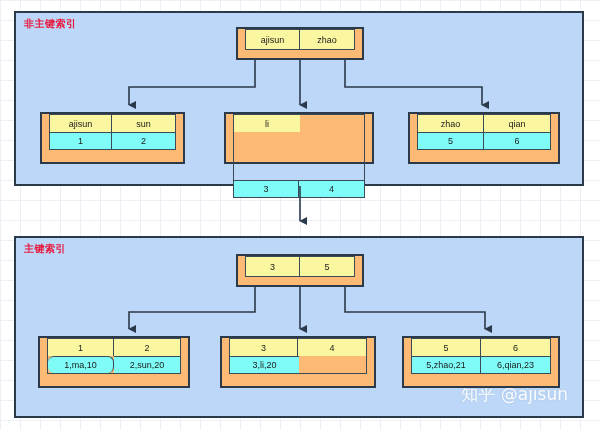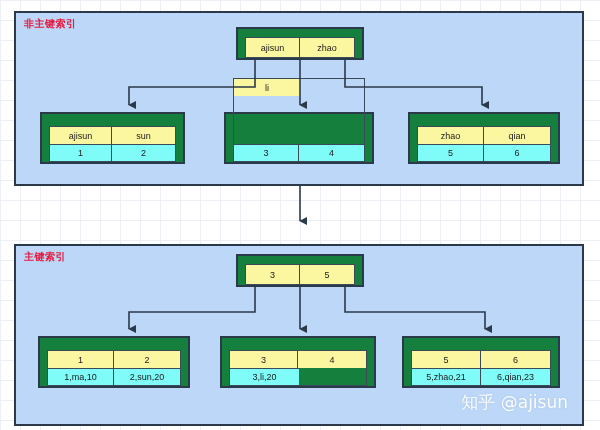--- a/index.html
+++ b/index.html
@@ -29,25 +29,25 @@
     font-size:10px;
     font-family:"DejaVu Sans","Liberation Sans",sans-serif;
     font-weight:bold;
     letter-spacing:0.5px;
     white-space:nowrap;
   }
 
   
   .node{
     position:absolute;
-    background:#15803d;
+    background:#fdba74;
     border:2px solid #2b3a4a;
     box-sizing:border-box;
     display:flex;
-    align-items:flex-end;
+    align-items:flex-start;
     justify-content:center;
   }
   .celltable{
     display:flex;
     flex-direction:column;
     border:1px solid #3b4a57;
     box-sizing:border-box;
   }
   .cellrow{display:flex;}
   .cell{
@@ -127,42 +127,42 @@
         <div class="cell" style="width:67px;">zhao</div>
         <div class="cell" style="width:67px;">qian</div>
       </div>
       <div class="cellrow valrow">
         <div class="cell" style="width:67px;">5</div>
         <div class="cell" style="width:67px;">6</div>
       </div>
     </div>
   </div>
 
-  <div class="panel" style="left:14px;top:244px;width:570px;height:182px;">
+  <div class="panel" style="left:14px;top:236px;width:570px;height:182px;">
     <div class="panel-label">主键索引</div>
     <div class="wm">知乎 @ajisun</div>
   </div>
 
   <div class="node" style="left:236px;top:254px;width:128px;height:33px;">
     <div class="celltable" style="width:110px;">
       <div class="cellrow keyrow only">
         <div class="cell" style="width:55px;">3</div>
         <div class="cell" style="width:55px;">5</div>
       </div>
     </div>
   </div>
 
   <div class="node" style="left:38px;top:336px;width:152px;height:52px;">
     <div class="celltable" style="width:134px;">
       <div class="cellrow keyrow">
         <div class="cell" style="width:67px;">1</div>
         <div class="cell" style="width:67px;">2</div>
       </div>
       <div class="cellrow valrow">
-        <div class="cell" style="width:67px;">1,ma,10</div>
+        <div class="cell" style="width:67px;border-radius:6px;">1,ma,10</div>
         <div class="cell" style="width:67px;">2,sun,20</div>
       </div>
     </div>
   </div>
 
   <div class="node" style="left:220px;top:336px;width:156px;height:52px;">
     <div class="celltable" style="width:138px;">
       <div class="cellrow keyrow">
         <div class="cell" style="width:69px;">3</div>
         <div class="cell" style="width:69px;">4</div>

